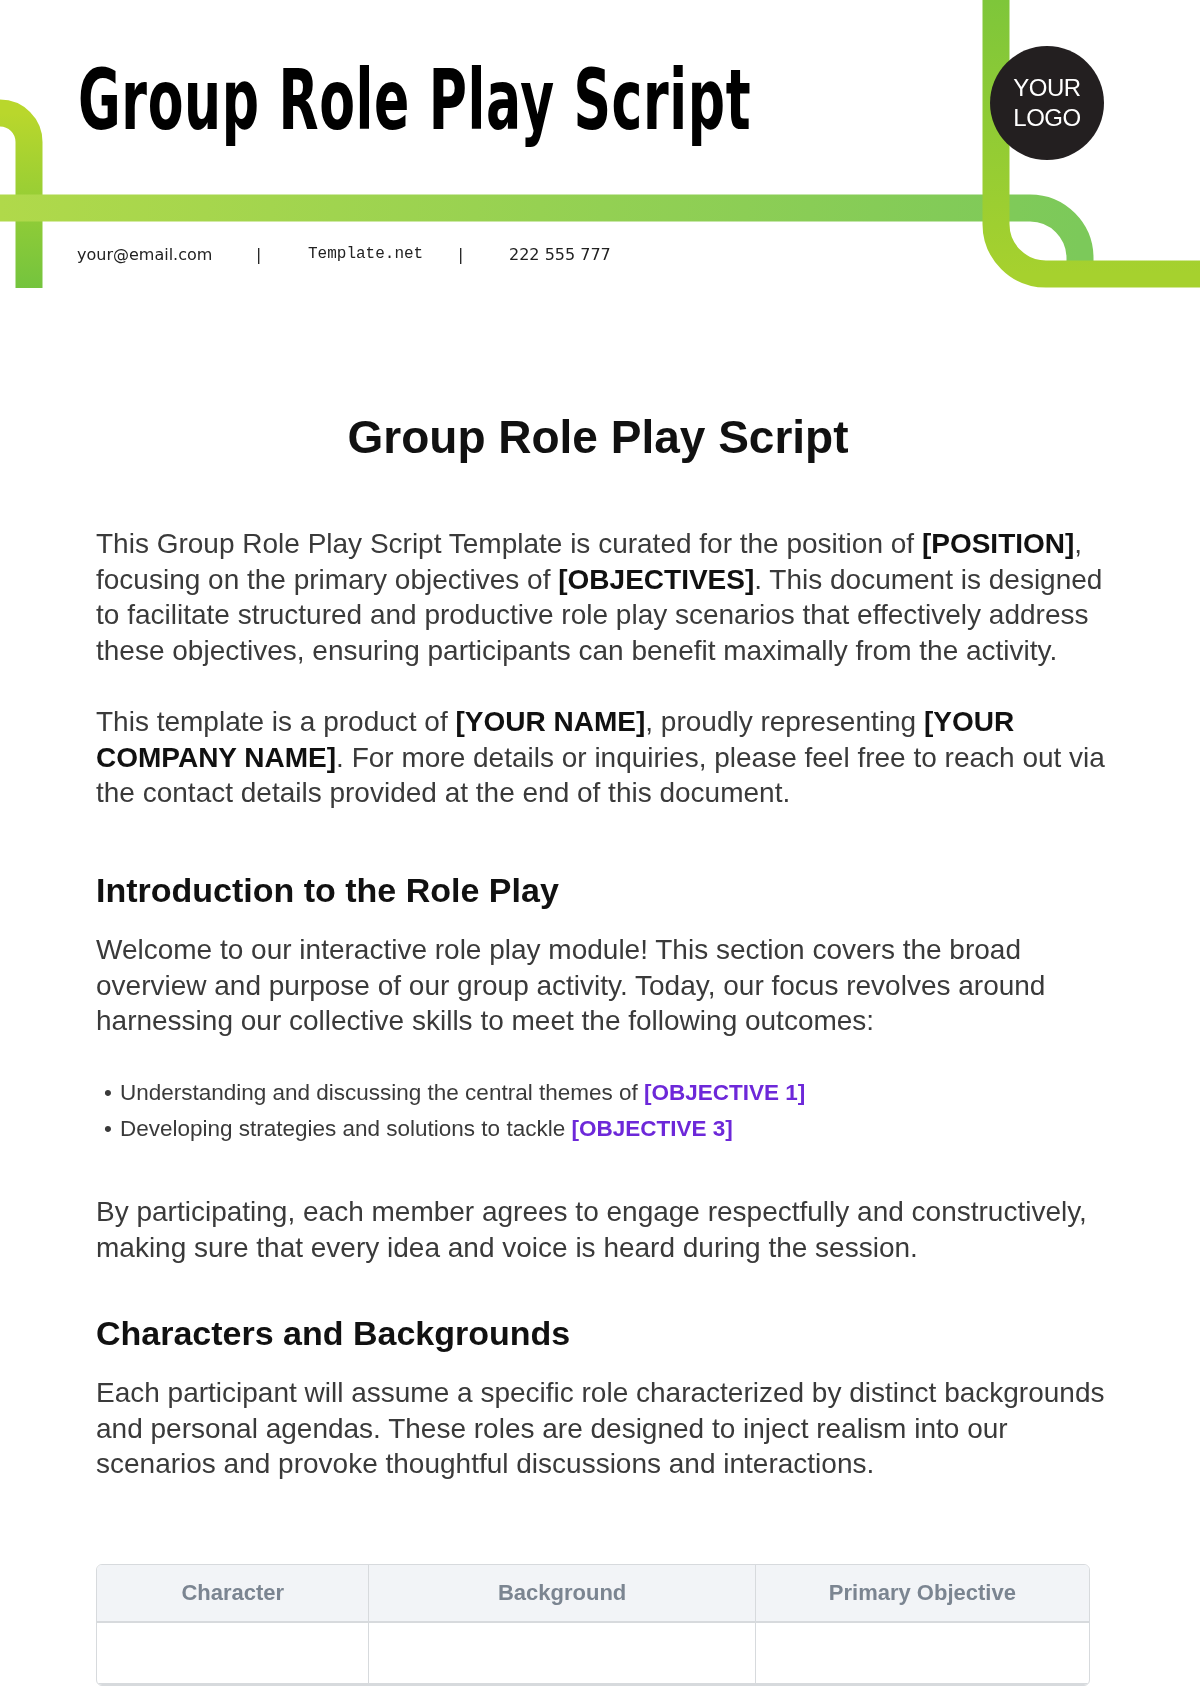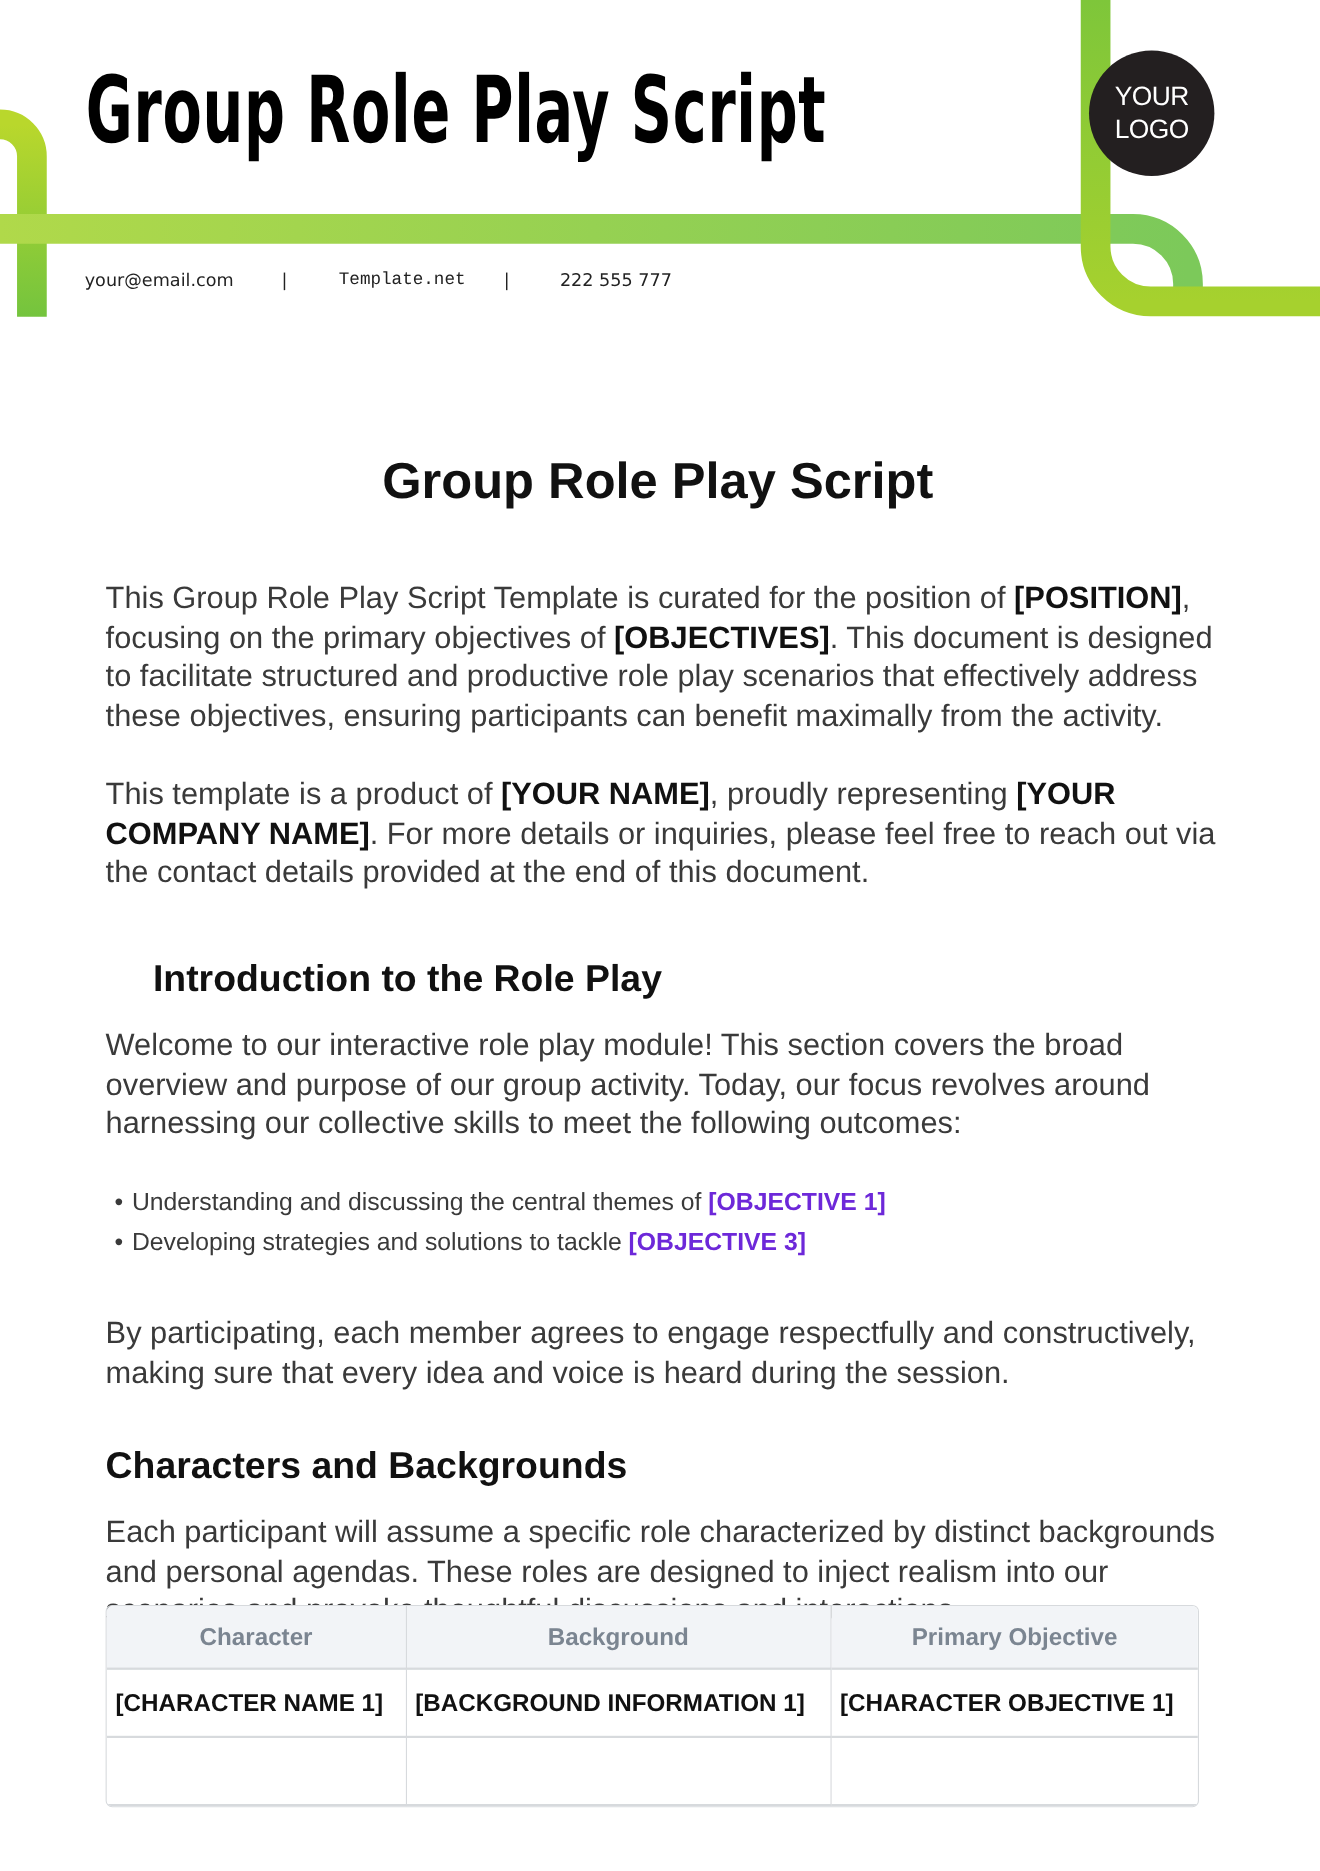--- a/index.html
+++ b/index.html
@@ -28,21 +28,21 @@
   .para { position: absolute; left: 0; width: 1010px; margin: 0; font-size: 28px;
           line-height: 35.5px; color: #3a3a3a; }
   .para b { color: #111111; }
   .h2 { position: absolute; left: 0; margin: 0; font-size: 34px; font-weight: bold;
         color: #111111; line-height: 1; }
   .bullets { position: absolute; left: 8px; margin: 0; padding: 0; list-style: none;
              font-size: 22.5px; line-height: 35.5px; color: #3a3a3a; }
   .bullets li::before { content: "\2022"; margin-right: 8px; color: #3a3a3a; }
   .bullets b { color: #6d28d9; }
 
-  table.chars { position: absolute; left: 0; top: 1459px; width: 994px; border-collapse: separate;
+  table.chars { position: absolute; left: 0; top: 1564px; width: 994px; border-collapse: separate;
                 border-spacing: 0; border: 1px solid #d7dadd; border-radius: 6px; overflow: hidden;
                 font-size: 22px; }
   table.chars th { background: #f2f4f7; color: #7b8591; font-weight: bold; height: 54px;
                    border-right: 1px solid #d7dadd; border-bottom: 2px solid #d7dadd; }
   table.chars th:last-child, table.chars td:last-child { border-right: none; }
   table.chars td { vertical-align: top; padding: 10px 8px; color: #111111; font-weight: bold;
                    line-height: 40px; border-right: 1px solid #d7dadd; border-bottom: 2px solid #d7dadd; }
   table.chars tr.empty td { height: 40px; }
 </style>
 </head>
@@ -93,21 +93,21 @@
   </div>
 </div>
 
 <div class="doc">
   <h1 class="doc-title">Group Role Play Script</h1>
 
   <p class="para" style="top:526px;"><span>This Group Role Play Script Template is curated for the position of </span><b>[POSITION]</b><span>, focusing on the primary objectives of </span><b>[OBJECTIVES]</b><span>. This document is designed to facilitate structured and productive role play scenarios that effectively address these objectives, ensuring participants can benefit maximally from the activity.</span></p>
 
   <p class="para" style="top:704px;"><span>This template is a product of </span><b>[YOUR NAME]</b><span>, proudly representing </span><b>[YOUR COMPANY NAME]</b><span>. For more details or inquiries, please feel free to reach out via the contact details provided at the end of this document.</span></p>
 
-  <h2 class="h2" style="top:873px;margin-left:43px;">Introduction to the Role Play</h2>
+  <h2 class="h2" style="top:873px;">Introduction to the Role Play</h2>
 
   <p class="para" style="top:932px;">Welcome to our interactive role play module! This section covers the broad overview and purpose of our group activity. Today, our focus revolves around harnessing our collective skills to meet the following outcomes:</p>
 
   <ul class="bullets" style="top:1075px;">
     <li><span>Understanding and discussing the central themes of </span><b>[OBJECTIVE 1]</b></li>
     <li><span>Developing strategies and solutions to tackle </span><b>[OBJECTIVE 3]</b></li>
   </ul>
 
   <p class="para" style="top:1182px;margin-top:12px;">By participating, each member agrees to engage respectfully and constructively, making sure that every idea and voice is heard during the session.</p>
 
@@ -122,25 +122,20 @@
         <col style="width:334px">
     </colgroup>
     <thead>
       <tr>
         <th>Character</th>
         <th>Background</th>
         <th>Primary Objective</th>
       </tr>
     </thead>
     <tbody>
-      <tr>
-        <td>[CHARACTER NAME 1]</td>
-        <td>[BACKGROUND INFORMATION 1]</td>
-        <td>[CHARACTER OBJECTIVE 1]</td>
-      </tr>
       <tr class="empty">
         <td></td>
         <td></td>
         <td></td>
       </tr>
     </tbody>
   </table>
 </div>
 
 </body></html>

